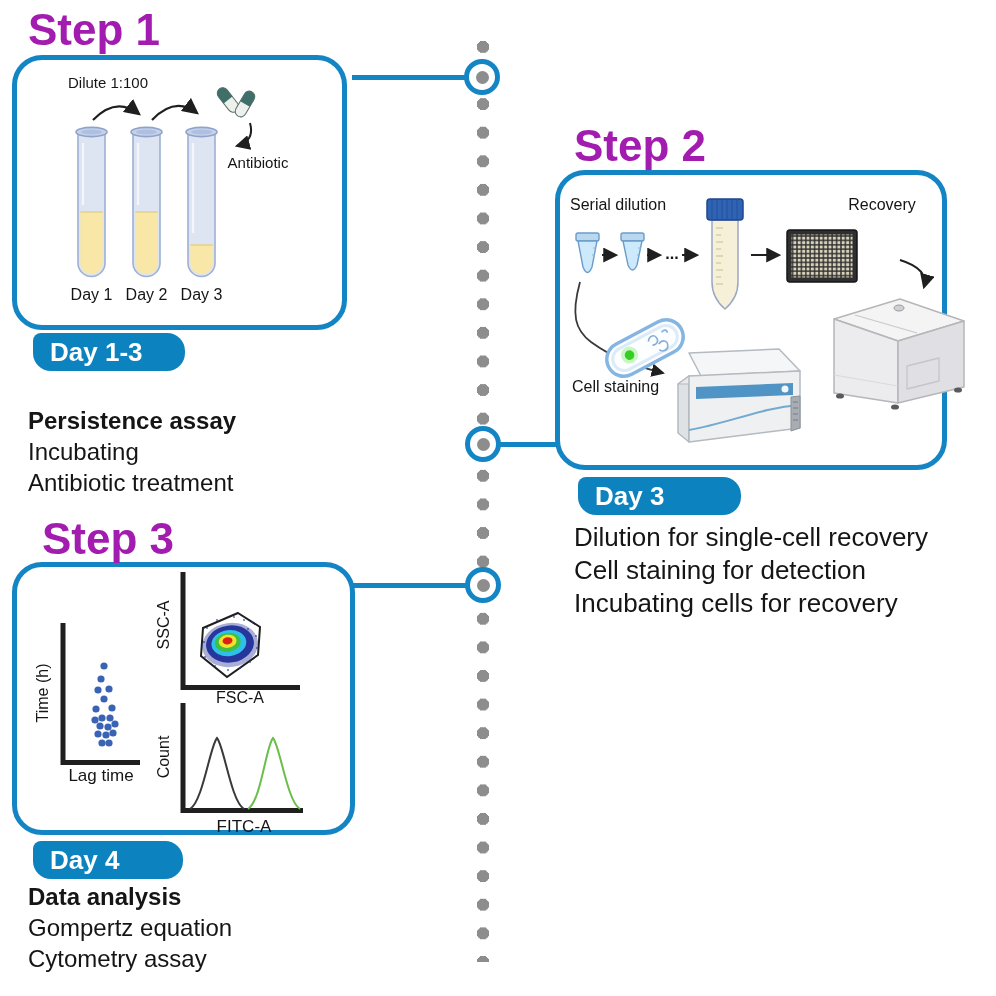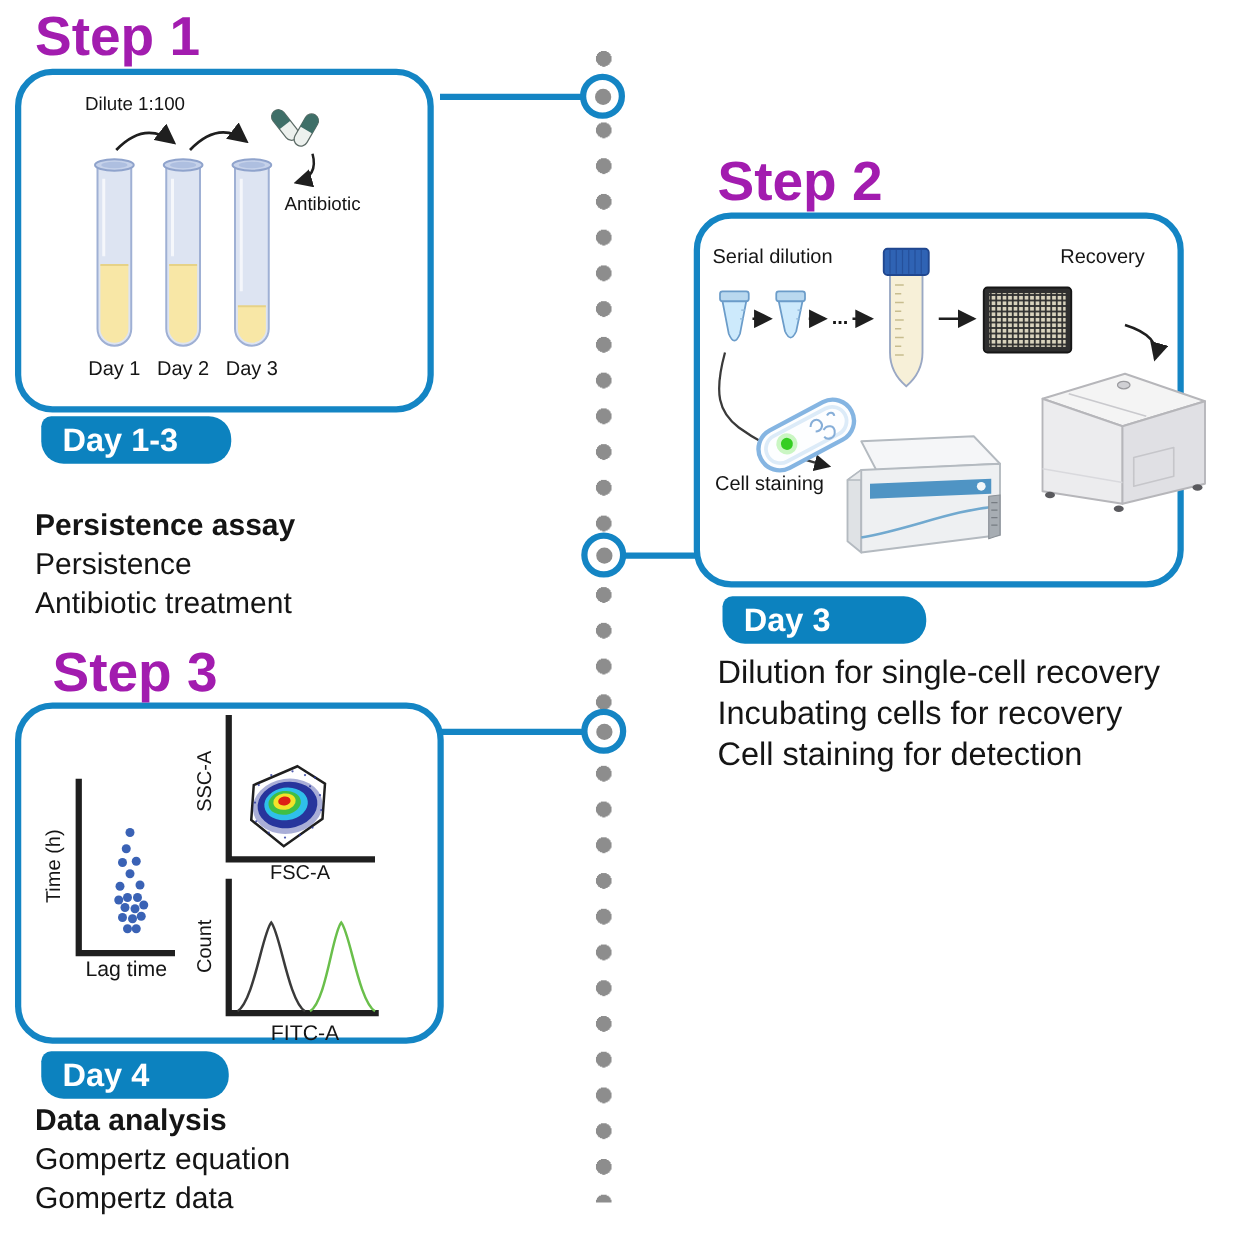--- a/index.html
+++ b/index.html
@@ -122,21 +122,21 @@
       </g>
       <path d="M238,68 Q243,86 225,91" fill="none" stroke="#1f1f1f" stroke-width="2" marker-end="url(#arr1)"></path>
       <text class="lbl15" x="246" y="113" text-anchor="middle">Antibiotic</text>
     </svg>
   </div>
 
   <div class="badge" style="left:33px;top:333px;width:152px;">Day 1-3</div>
 
   <div class="tblock tb-s" style="left:28px;top:377px;margin-top:28px;">
     <div class="bold">Persistence assay</div>
-    <div>Persistence</div>
+    <div>Incubating</div>
     <div>Antibiotic treatment</div>
   </div>
 
   <div class="step-title" style="left:574px;top:121px;">Step 2</div>
 
   <div class="box" style="left:555px;top:170px;width:392px;height:300px;">
     <svg width="430" height="300" viewBox="0 0 430 300">
       <defs>
         <marker id="arr2" viewBox="0 0 10 10" refX="8.5" refY="5" markerWidth="7.5" markerHeight="7.5" orient="auto">
           <path d="M0,0 L10,5 L0,10 z" fill="#1f1f1f"></path>
@@ -220,22 +220,22 @@
         <polygon points="236,227 245,226 245,258 236,261" fill="#a7adb3" stroke="#8c9298" stroke-width="1"></polygon>
         <path d="M238,232 h5 M238,238 h5 M238,244 h5 M238,250 h5" stroke="#777d83" stroke-width="1"></path>
       </g>
     </svg>
   </div>
 
   <div class="badge" style="left:578px;top:477px;width:163px;">Day 3</div>
 
   <div class="tblock tb-l" style="left:574px;top:521px;">
     <div>Dilution for single-cell recovery</div>
+    <div>Cell staining for detection</div>
     <div>Incubating cells for recovery</div>
-    <div>Cell staining for detection</div>
   </div>
 
   <div class="step-title" style="left:42px;top:514px;">Step 3</div>
 
   <div class="box" style="left:12px;top:562px;width:343px;height:273px;">
     <svg width="343" height="273" viewBox="0 0 343 273">
 
       <g>
         <path d="M51,61 V200.5 H128" fill="none" stroke="#1f1f1f" stroke-width="5"></path>
         <text class="lbl16" transform="rotate(-90 36 131)" x="36" y="131" text-anchor="middle">Time (h)</text>
@@ -301,16 +301,16 @@
         <path d="M236,247 C249,239 254,184 261,176 C268,184 275,239 288,247" fill="none" stroke="#6abf4b" stroke-width="2"></path>
       </g>
     </svg>
   </div>
 
   <div class="badge" style="left:33px;top:841px;width:150px;">Day 4</div>
 
   <div class="tblock tb-s" style="left:28px;top:881px;">
     <div class="bold">Data analysis</div>
     <div>Gompertz equation</div>
-    <div>Gompertz data</div>
+    <div>Cytometry assay</div>
   </div>
 
 </div>
 
 </body></html>

